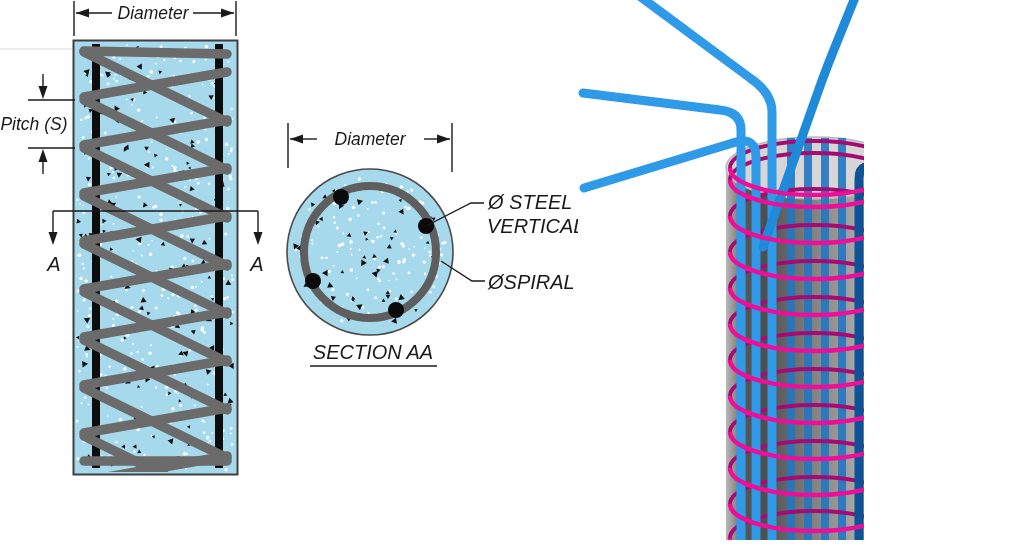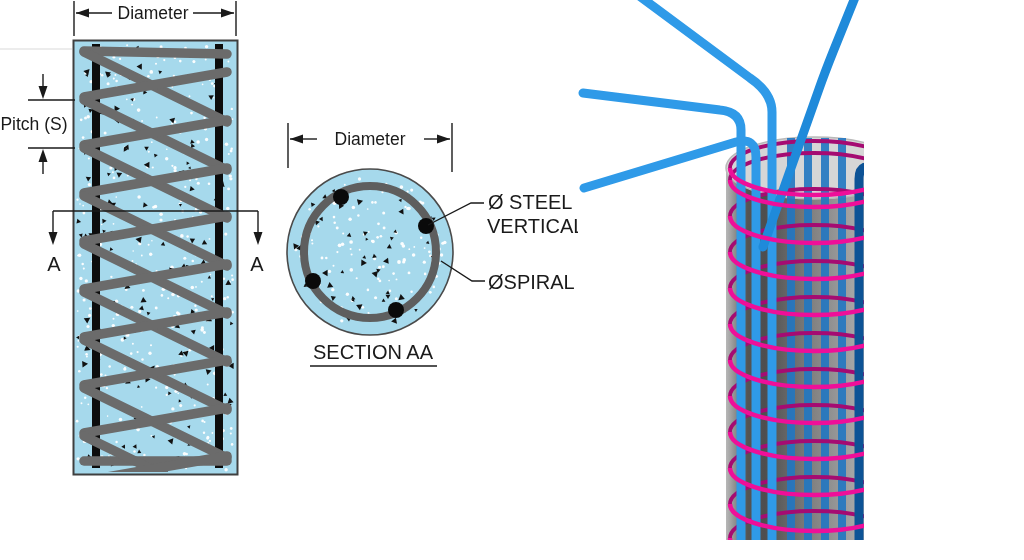--- a/index.html
+++ b/index.html
@@ -1,16 +1,16 @@
 <!DOCTYPE html>
 <html style="--background: #ffffff; --concrete: #a6d9ec; --outline: #3f3f3f; --rebar: #0d0d0d; --dim: #1a1a1a;"><head>
 <meta charset="utf-8">
 <style>
   html,body{margin:0;padding:0;background:#fff;}
-  .stage{position:relative;width:864px;height:560px;background:var(--background,#fff);overflow:hidden;}
+  .stage{position:relative;width:864px;height:560px;background:var(--background,#fff);overflow:hidden;font-style:italic;}
   svg{display:block;}
   svg text{font-family:"Liberation Sans","DejaVu Sans",sans-serif;fill:#1a1a1a;}
   .t17{font-size:17.5px;}
   .t19{font-size:20px;}
   .t20{font-size:20px;}
   .mid{text-anchor:middle;}
   .concrete-fill{fill:var(--concrete);}
   .outline{stroke:var(--outline);stroke-width:2;fill:none;}
   .rebar{stroke:var(--rebar);stroke-width:8;}
   .dimline{stroke:var(--dim);stroke-width:1.4;fill:none;}

